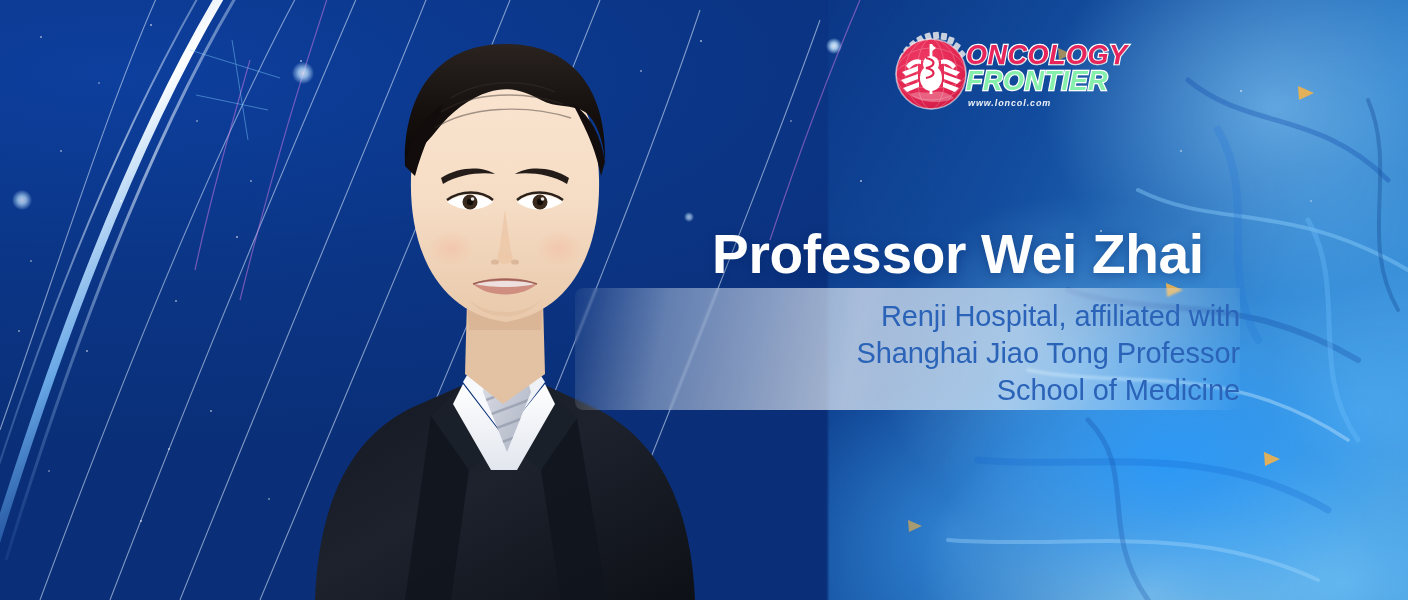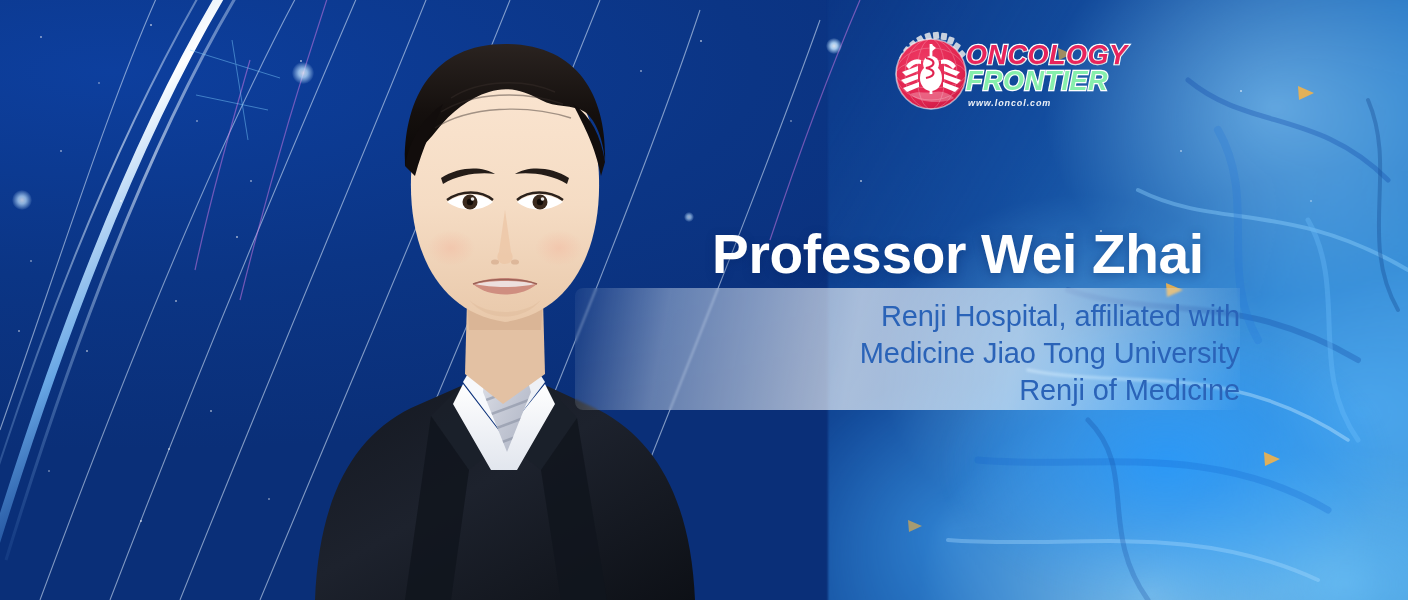--- a/index.html
+++ b/index.html
@@ -403,22 +403,22 @@
     <ellipse cx="304" cy="248" rx="24" ry="18" fill="url(#cheekG)"></ellipse>
 
     <path d="M214,300 C232,316 268,316 286,300 C268,322 232,322 214,300 Z" fill="#ddb797" opacity=".4"></path>
   </svg>
 
   <div class="headline">Professor Wei Zhai</div>
 
   <div class="sub-panel"></div>
   <div class="sub-text">
     <div>Renji Hospital, affiliated with</div>
-    <div>Medicine Jiao Tong University</div>
-    <div>Renji of Medicine</div>
+    <div>Shanghai Jiao Tong Professor</div>
+    <div>School of Medicine</div>
   </div>
 
   <div class="logo">
 
     <svg class="logo-emblem" viewBox="0 0 86 86">
       <defs>
         <radialGradient id="embG" cx="0.4" cy="0.32" r="0.8">
           <stop offset="0%" stop-color="#ef3a64"></stop>
           <stop offset="70%" stop-color="#e0234f"></stop>
           <stop offset="100%" stop-color="#c41742"></stop>

